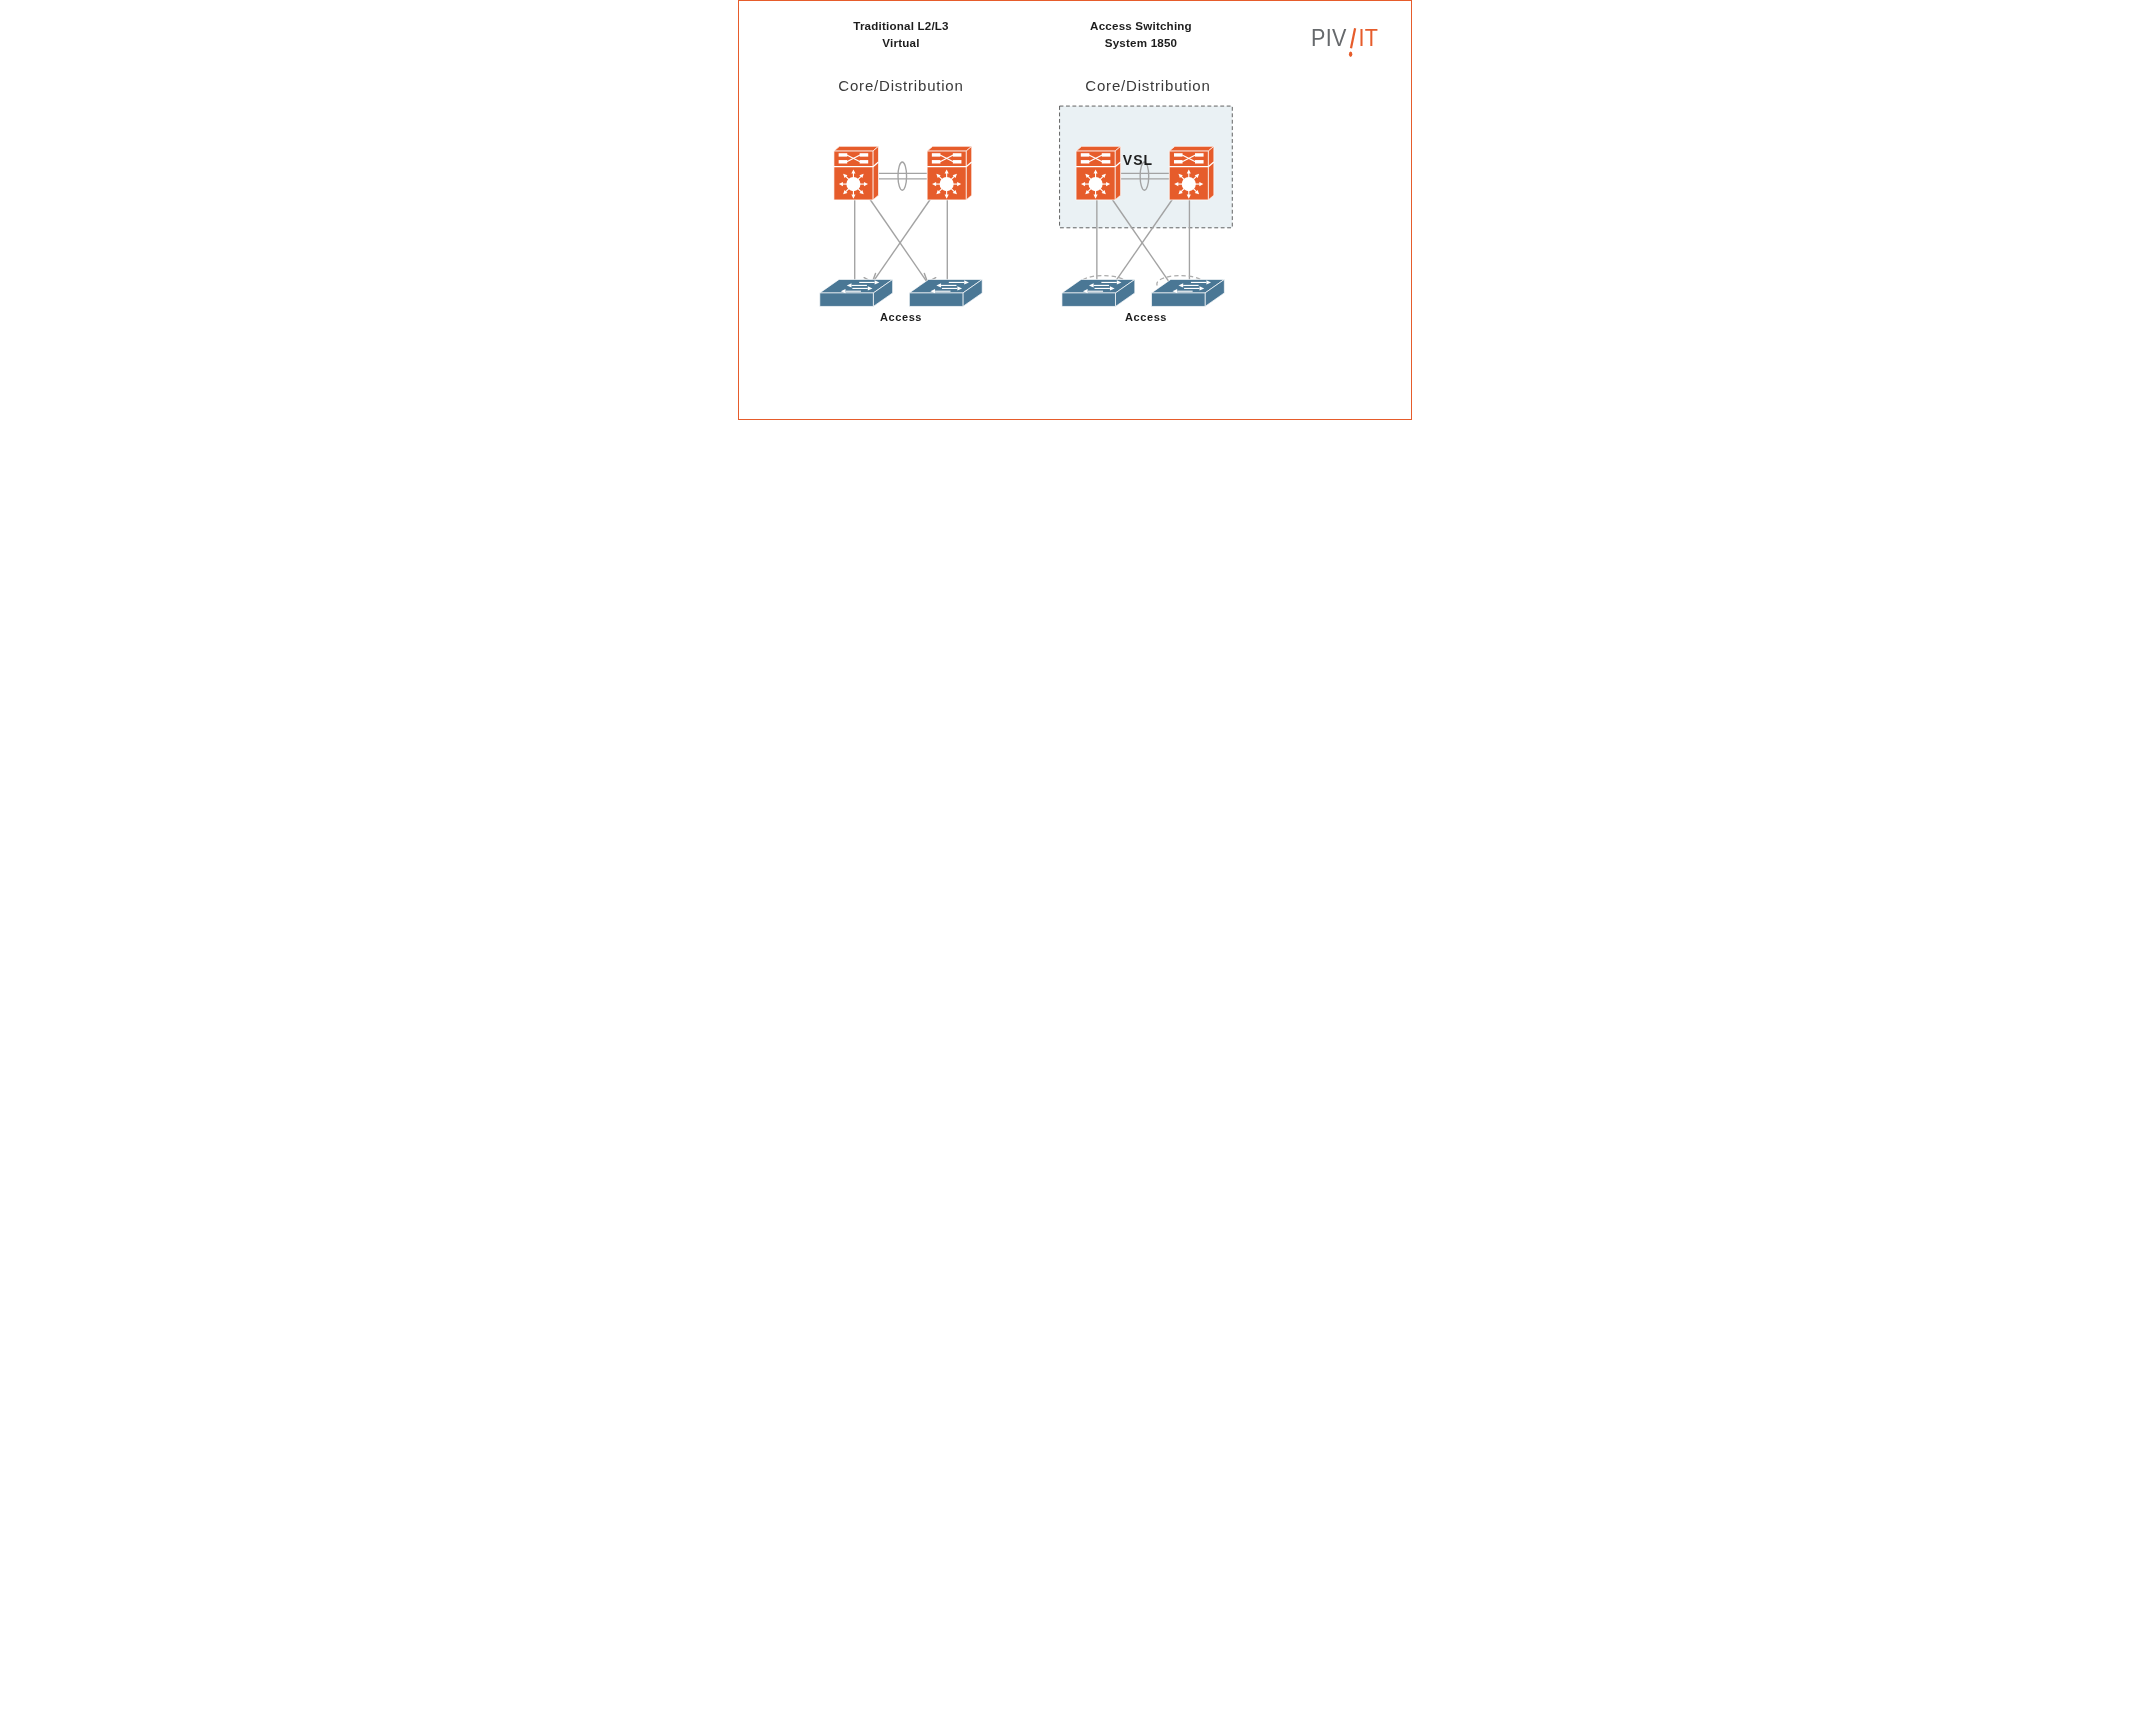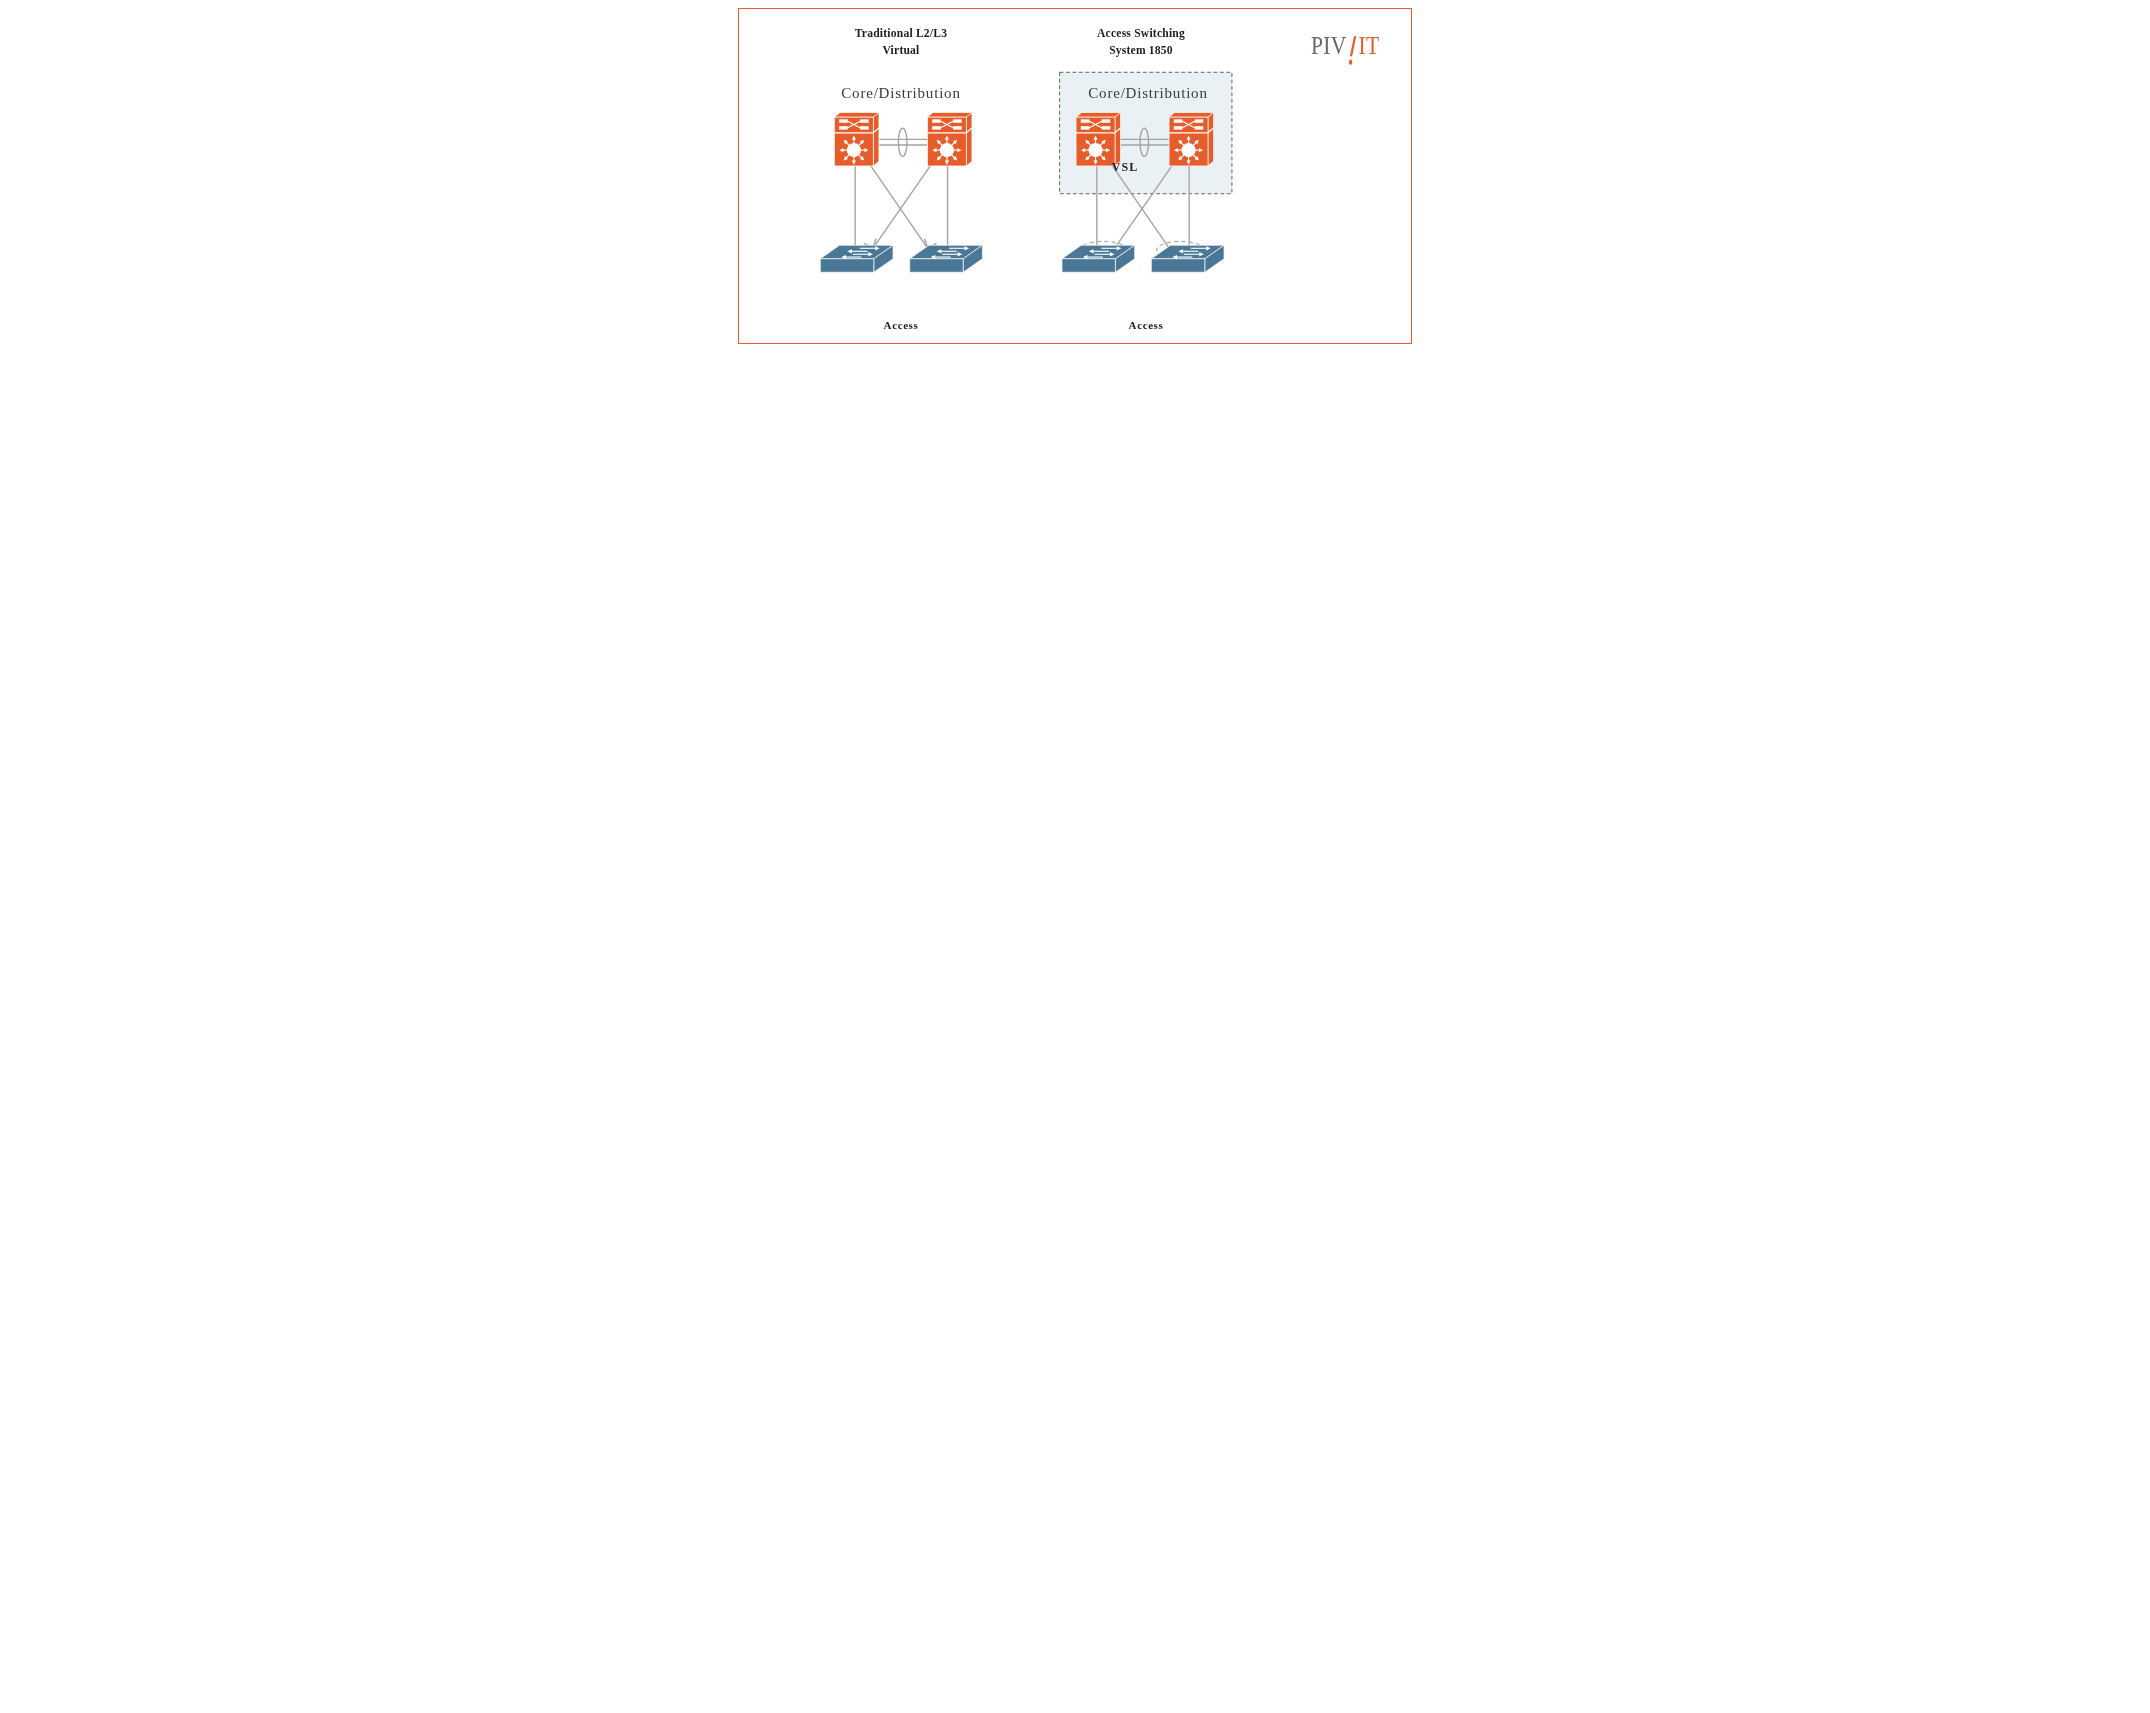--- a/index.html
+++ b/index.html
@@ -1,34 +1,33 @@
 <!DOCTYPE html>
 <html style="font-size:6.9px"><head>
 <meta charset="utf-8">
 <style>
   html,body{margin:0;padding:0;background:#ffffff;font-family:"Liberation Sans",sans-serif;}
   .stage{
     position:relative;
-    width:674px;height:336px;
+    width:674px;height:420px;
     box-sizing:border-box;
     background:#ffffff;
     border:1.3px solid #E65C2B;
-    margin:8px auto;
+    margin:0 auto;
     overflow:hidden;
-    font-family:Liberation Serif, serif;
   }
   .diagram-svg{position:absolute;left:0;top:0;width:100%;height:100%;}
   .txt{position:absolute;transform:translateX(-50%);text-align:center;white-space:nowrap;color:#1D1D1D;}
   .title{top:16.3px;font-size:11.6px;font-weight:600;line-height:17px;letter-spacing:0.2px;}
   .title-left{left:162px;}
   .title-right{left:402px;}
   .core-label{top:76px;font-size:15px;font-weight:400;letter-spacing:0.8px;color:#3A3A3A;}
   .core-left{left:162px;}
   .core-right{left:409px;}
-  .vsl-label{left:386px;top:151px;font-size:12px;font-weight:600;letter-spacing:1.1px;}
+  .vsl-label{left:399px;top:151px;font-size:14px;font-weight:600;letter-spacing:1.1px;}
   .access-label{top:310px;font-size:11px;font-weight:600;letter-spacing:0.6px;}
   .access-left{left:162px;}
   .access-right{left:407px;}
   .logo{
     position:absolute;left:572px;top:25px;
     display:flex;align-items:flex-start;
     font-size:24.5px;line-height:1;font-weight:400;
     transform:scaleX(.88);transform-origin:left top;
     letter-spacing:0.4px;
   }

